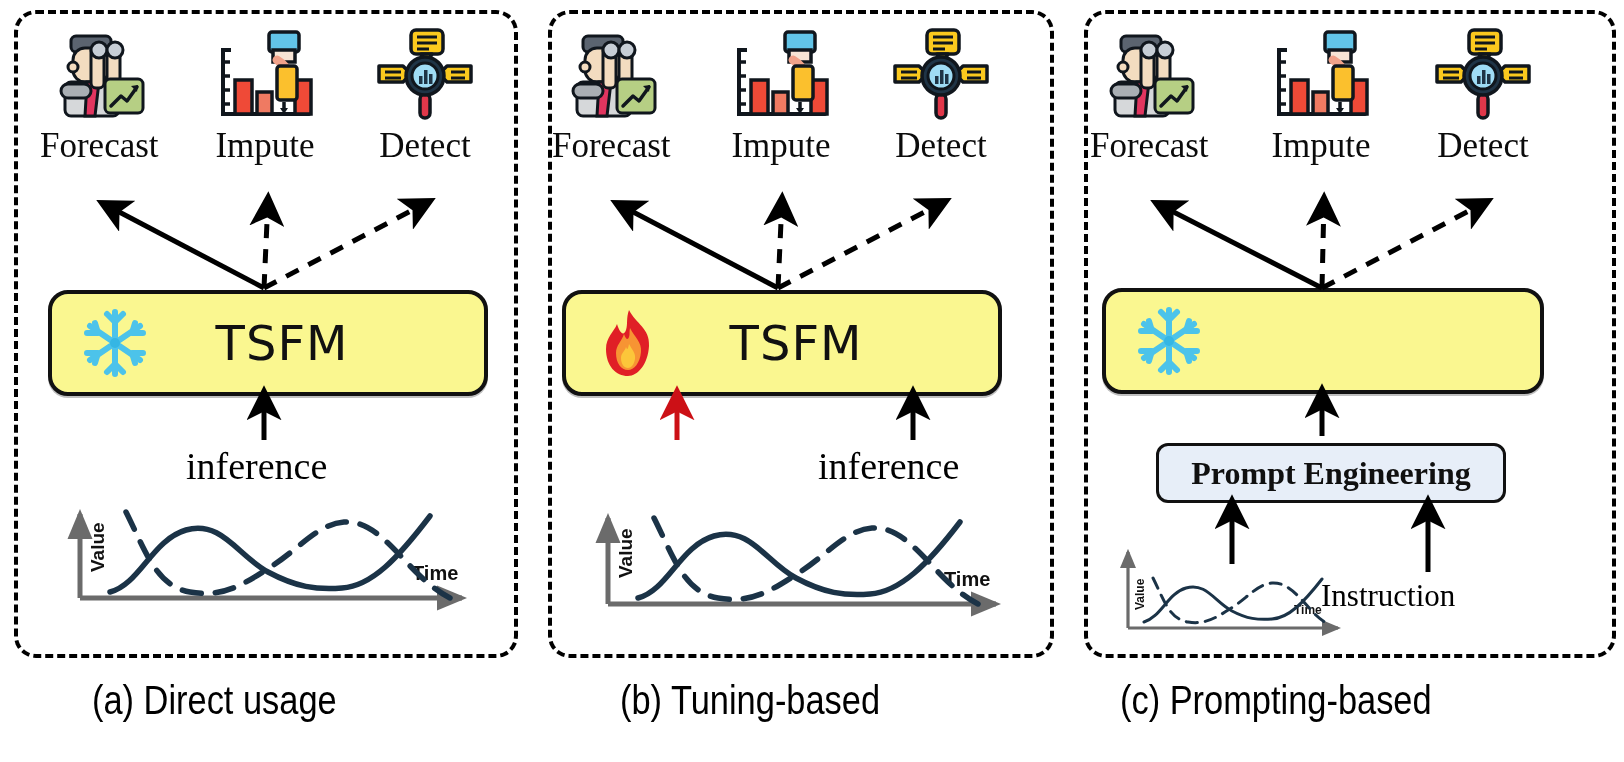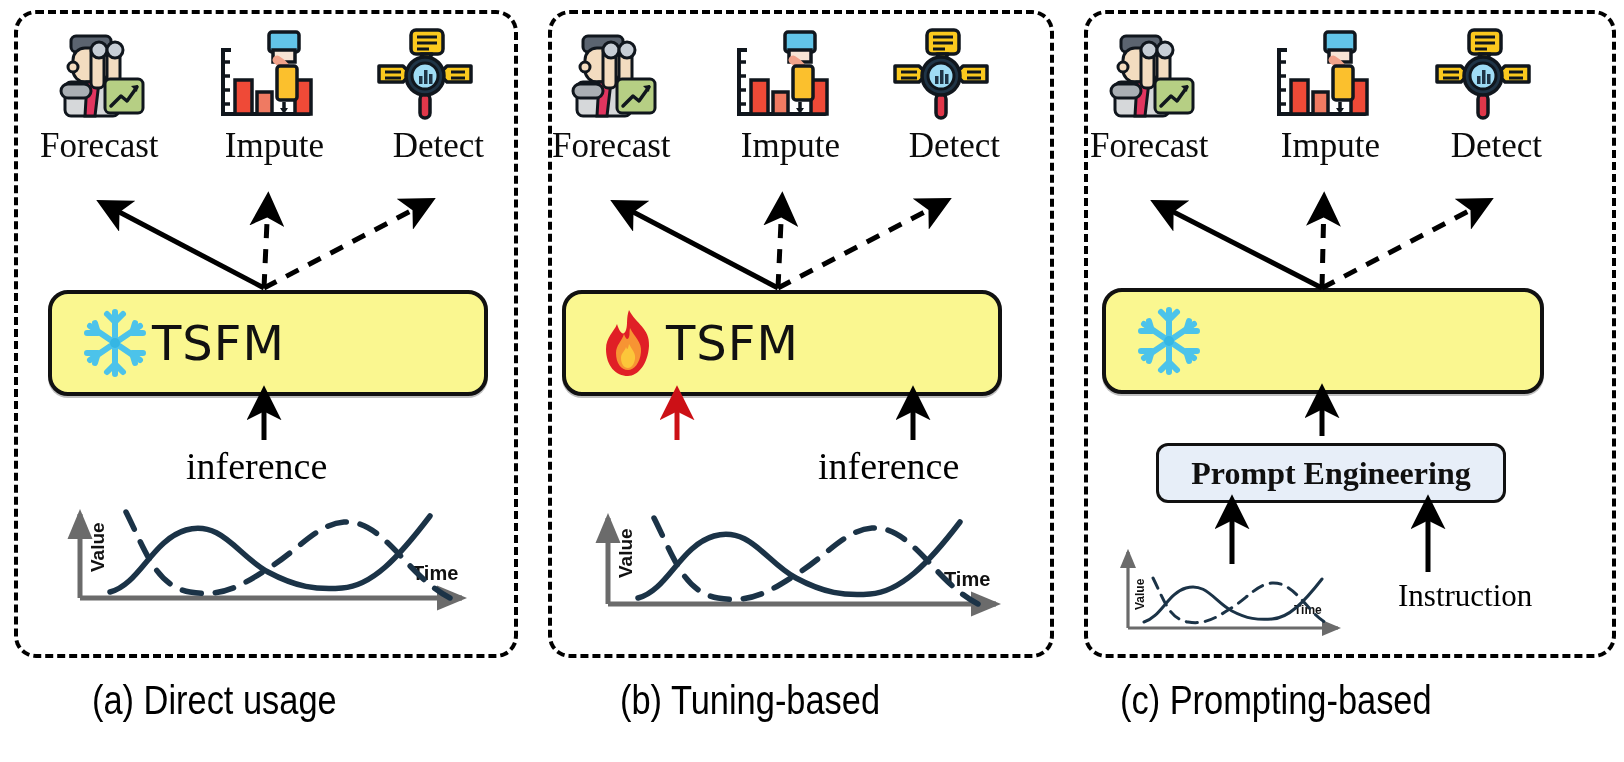--- a/index.html
+++ b/index.html
@@ -10,39 +10,39 @@
 
   
   .panel{
     position:absolute;
     border:4px dashed #000;
     border-radius:22px;
     background:#fff;
   }
 
   
-  .task{position:absolute;text-align:right;}
+  .task{position:absolute;text-align:center;}
   .task .glyph{width:104px;height:104px;margin:0 auto;position:relative;}
   .task .tlabel{
     font-family:"Liberation Serif",serif;
     font-size:35px;color:#0b0b0b;line-height:1;margin-top:2px;white-space:nowrap;
   }
 
   
   .modelbox{
     position:absolute;
     background:#faf790;
     border:4px solid #111;
     border-radius:20px;
     display:flex;align-items:center;
     box-shadow:0 2px 0 rgba(0,0,0,.25);
   }
   .modelbox .mb-icon{width:74px;height:74px;margin-left:26px;flex:0 0 auto;position:relative;}
   .modelbox .mb-label{
-    flex:1;text-align:left;
+    flex:1;text-align:center;
     font-family:"DejaVu Sans",sans-serif;
     font-size:48px;font-weight:400;color:#111;letter-spacing:1px;
     margin-right:72px;
   }
 
   
   .promptbox{
     position:absolute;
     background:#e7eef8;
     border:3.5px solid #111;
@@ -321,21 +321,21 @@
         </g>
         <circle cx="37" cy="37" r="5" fill="#35b6e4"></circle>
       </svg>
     </div>
   </div>
 
   <div class="promptbox" style="left:1156px;top:443px;width:344px;height:54px;">
     <span>Prompt Engineering</span>
   </div>
 
-  <div class="ftext small" style="left:1398px;top:578px;">Instruction</div>
+  <div class="ftext small" style="left:1321px;top:578px;">Instruction</div>
 
   <div class="caption" style="left:1120px;top:678px;">(c) Prompting-based</div>
 
 
   <svg class="overlay">
     <defs>
       <marker id="ah" viewBox="0 0 12 12" refX="9" refY="6" markerWidth="7" markerHeight="7" orient="auto-start-reverse">
         <path d="M0 0 L12 6 L0 12 L3 6 Z" fill="#000"></path>
       </marker>
       <marker id="ahr" viewBox="0 0 12 12" refX="9" refY="6" markerWidth="7" markerHeight="7" orient="auto-start-reverse">

